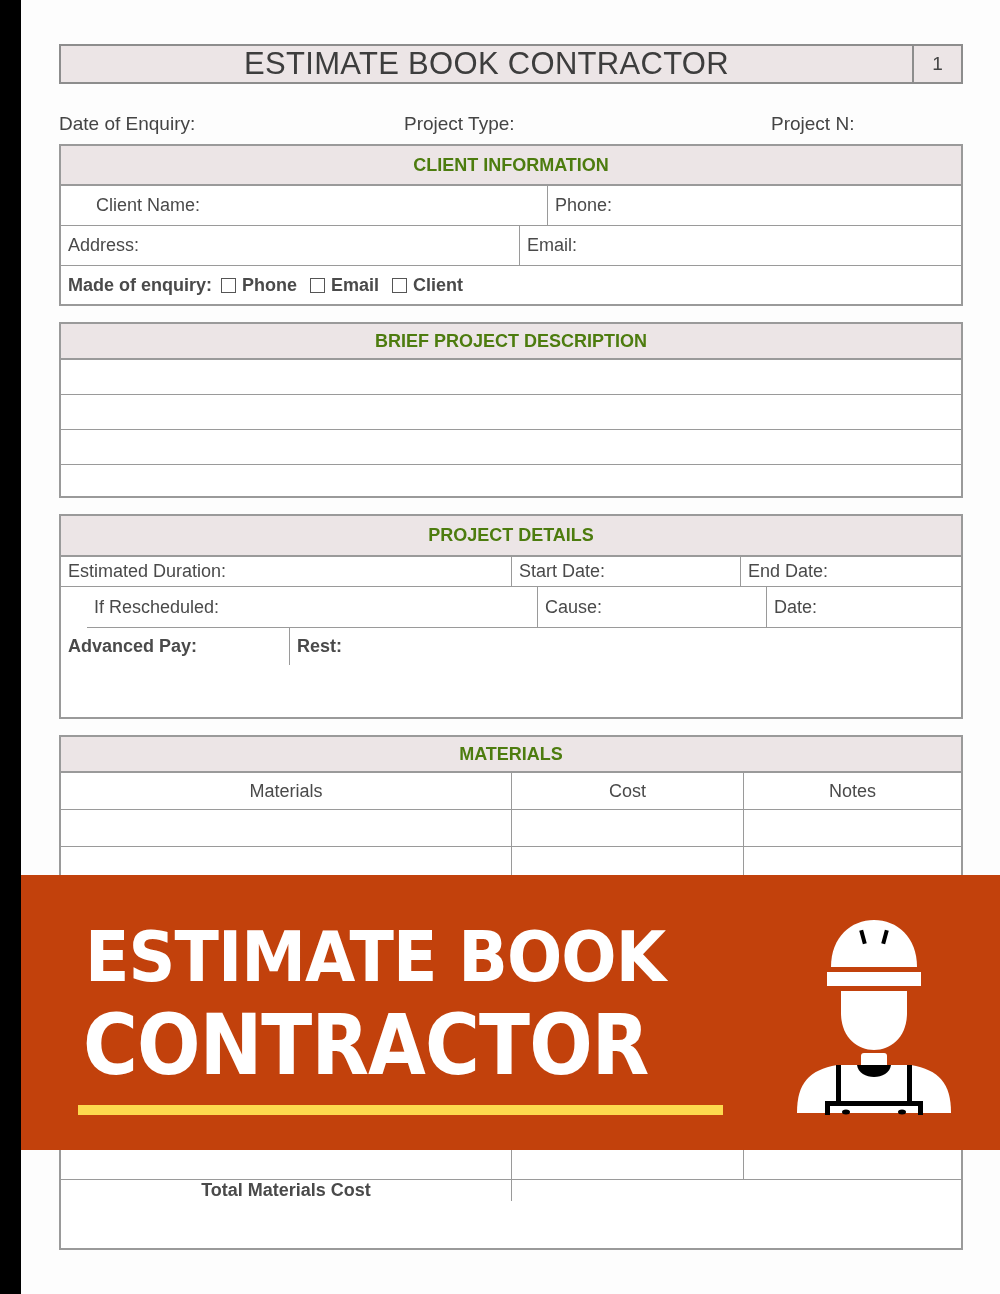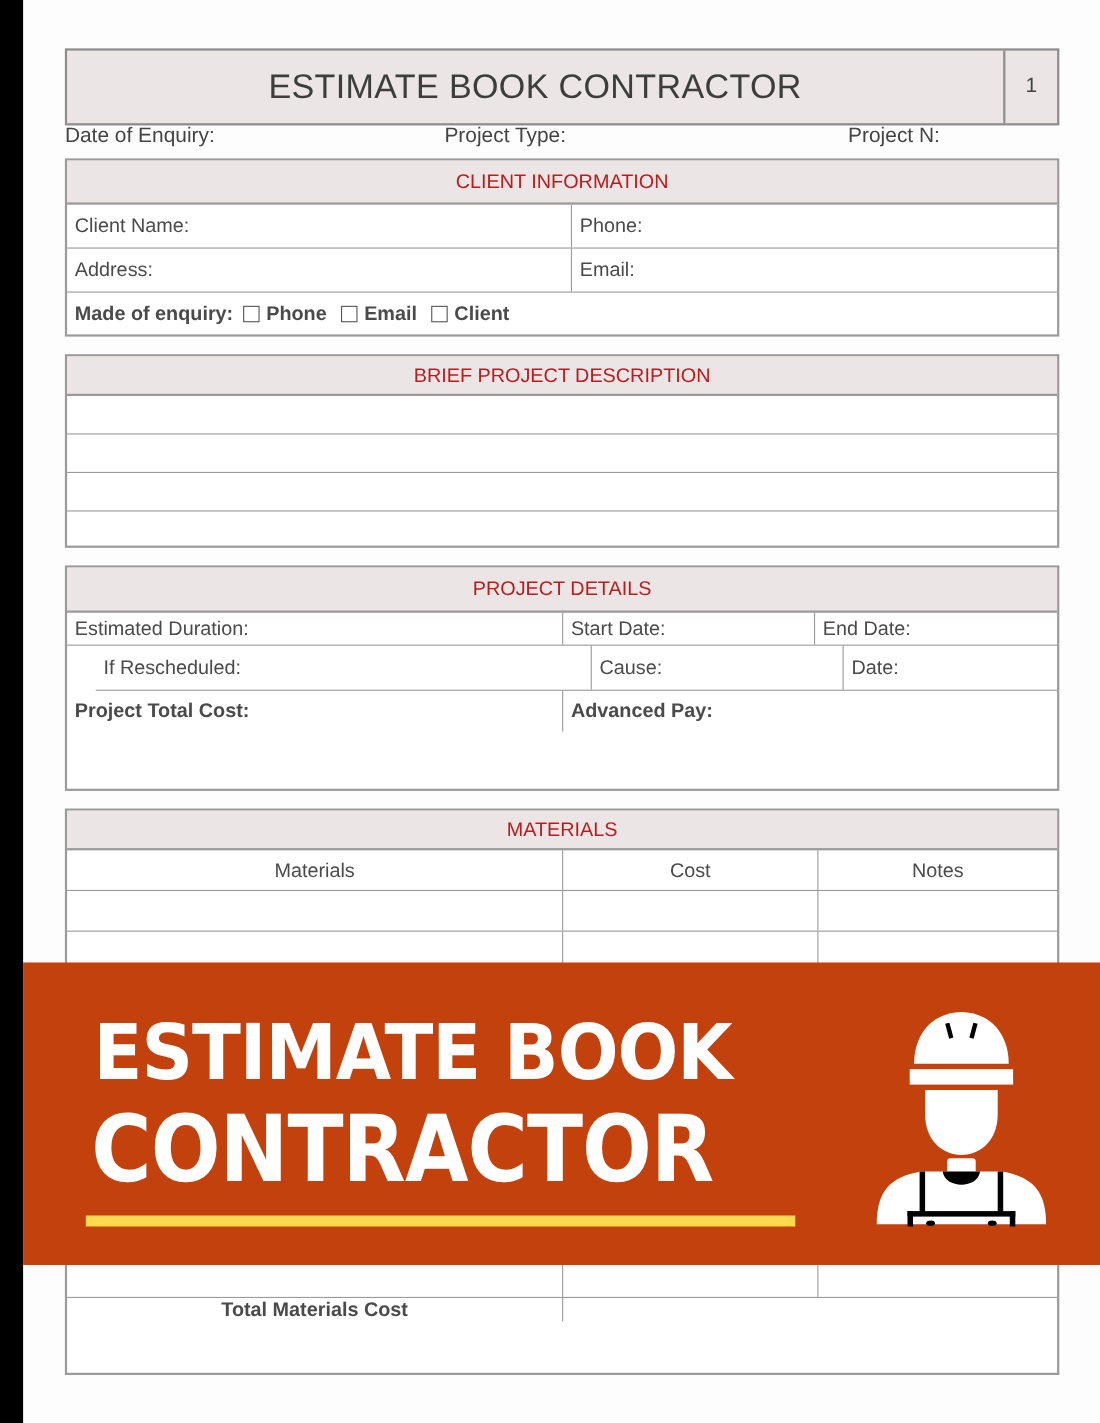--- a/index.html
+++ b/index.html
@@ -1,28 +1,28 @@
 <!DOCTYPE html>
 <html><head>
 <meta charset="utf-8">
 <style>
   * { box-sizing: border-box; margin: 0; padding: 0; }
   html, body { width: 1000px; height: 1294px; overflow: hidden; background: #fdfdfd; }
   body { position: relative; font-family: "Liberation Sans", sans-serif; color: #444; }
   .spine { position: absolute; left: 0; top: 0; width: 21px; height: 1294px; background: #000; }
-  .title-box { position: absolute; left: 59px; top: 44px; width: 904px; height: 70px;
+  .title-box { position: absolute; left: 59px; top: 44px; width: 904px; height: 40px;
     border: 2px solid #8d8d8d; background: #ece5e6; display: flex; }
   .title-main { flex: 1; display: flex; align-items: center; justify-content: center;
     font-size: 31px; color: #3d3d3d; letter-spacing: 0.3px; }
   .title-page { width: 49px; border-left: 2px solid #8d8d8d; display: flex; align-items: center;
     justify-content: center; font-size: 19px; color: #444; }
   .meta-row { position: absolute; top: 113px; font-size: 19px; color: #444; }
   .tbl { position: absolute; left: 59px; width: 904px; border: 2px solid #9a9a9a; background: #fff; }
   .tbl-head { background: #ece5e6; border-bottom: 2px solid #9a9a9a; text-align: center;
-    font-weight: normal; font-size: 18px; color: #b91c1c; display: flex; align-items: center; justify-content: center; }
+    font-weight: bold; font-size: 18px; color: #4d7c0f; display: flex; align-items: center; justify-content: center; }
   .row { display: flex; border-bottom: 1.5px solid #9a9a9a; }
   .row:last-child { border-bottom: none; font-weight: bold; }
   .cell { display: flex; align-items: center; padding-left: 7px; font-size: 18px; color: #4a4a4a;
     border-right: 1.5px solid #9a9a9a; white-space: nowrap; }
   .cell:last-child { border-right: none; }
   .cell.center { justify-content: center; padding-left: 0; }
   .cb { display: inline-block; width: 15px; height: 15px; border: 1.5px solid #555; margin: 0 6px 0 10px; vertical-align: middle; background: #fff; }
   .banner { position: absolute; left: 21px; top: 875px; width: 979px; height: 275px; background: #c2410c; }
   .banner-l1 { position: absolute; left: 64px; top: 47px; font-family: "DejaVu Sans", sans-serif; font-weight: bold;
     color: #fff; font-size: 70px; letter-spacing: -1px; transform: scaleX(0.93); transform-origin: left; line-height: 1; }
@@ -40,21 +40,21 @@
   <div class="title-main">ESTIMATE BOOK CONTRACTOR</div>
   <div class="title-page">1</div>
 </div>
 
 <div class="meta-row" style="left:59px;">Date of Enquiry:</div>
 <div class="meta-row" style="left:404px;">Project Type:</div>
 <div class="meta-row" style="left:771px;">Project N:</div>
 
 <div class="tbl" style="top:144px; height:162px;">
   <div class="tbl-head" style="height:40px;">CLIENT INFORMATION</div>
-  <div class="row" style="height:40px;">
+  <div class="row" style="height:40px;padding-left:28px;">
     <div class="cell" style="width:459px;">Client Name:</div>
     <div class="cell" style="flex:1;">Phone:</div>
   </div>
   <div class="row" style="height:40px;">
     <div class="cell" style="width:459px;">Address:</div>
     <div class="cell" style="flex:1;">Email:</div>
   </div>
   <div class="row" style="height:38px;">
     <div class="cell" style="width:459px;">
       <span>Made of enquiry:</span>
@@ -82,22 +82,22 @@
     <div class="cell" style="width:451px;">Estimated Duration:</div>
     <div class="cell" style="width:229px;">Start Date:</div>
     <div class="cell" style="flex:1;">End Date:</div>
   </div>
   <div class="row" style="height:41px;margin-left:26px;">
     <div class="cell" style="width:451px;">If Rescheduled:</div>
     <div class="cell" style="width:229px;">Cause:</div>
     <div class="cell" style="flex:1;">Date:</div>
   </div>
   <div class="row" style="height:37px;">
-    <div class="cell" style="width:451px;">Project Total Cost:</div>
     <div class="cell" style="width:229px;">Advanced Pay:</div>
+    <div class="cell" style="flex:1;">Rest:</div>
   </div>
 </div>
 
 <div class="tbl" style="top:735px; height:515px;">
   <div class="tbl-head" style="height:36px;">MATERIALS</div>
   <div class="row" style="height:37px;">
     <div class="cell center" style="width:451px;">Materials</div>
     <div class="cell center" style="width:232px;">Cost</div>
     <div class="cell center" style="flex:1;">Notes</div>
   </div>

